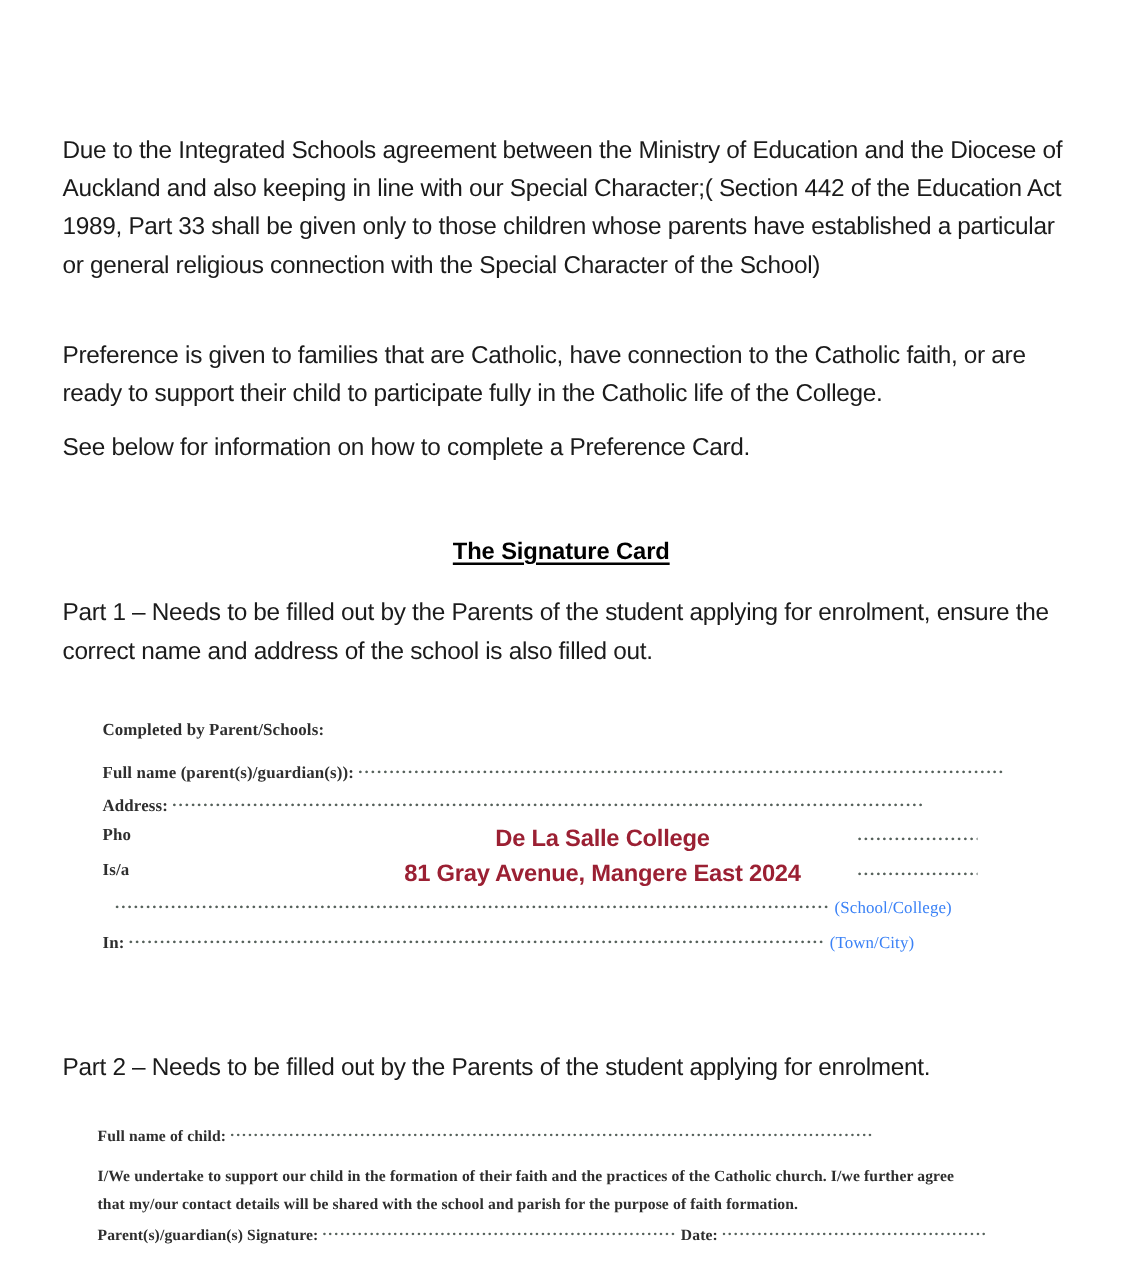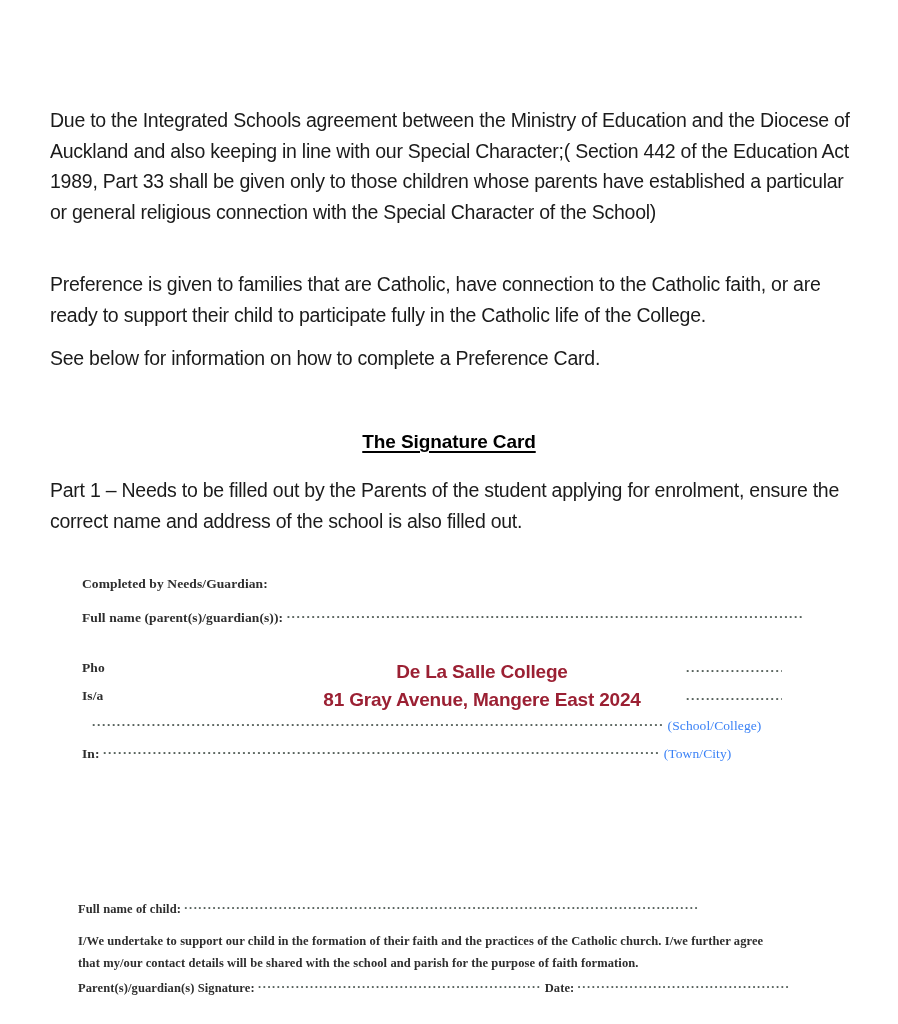--- a/index.html
+++ b/index.html
@@ -193,28 +193,32 @@
 
   <div class="section-title"><span class="u">The Signature Card</span></div>
 
   <div class="body-block" id="part-1">
     <p>Part 1 – Needs to be filled out by the Parents of the student applying for enrolment, ensure the correct name and address of the school is also filled out.</p>
   </div>
 
   <div class="form-card" id="form-card-1">
 
     <div class="form-row" id="fc1-heading">
-      <span class="fr-label">Completed by Needs/Guardian:</span>
+      <span class="fr-label">Completed by Parent/Schools:</span>
     </div>
 
     <div class="form-row" id="fc1-fullname">
       <span class="fr-label">Full name (parent(s)/guardian(s)):</span>
       <span class="dots">........................................................................................................</span>
     </div>
 
+    <div class="form-row" id="fc1-address">
+      <span class="fr-label">Address:</span>
+      <span class="dots">.........................................................................................................................</span>
+    </div>
 
     <div class="form-row" id="fc1-pho">
       <span class="fr-label">Pho</span>
     </div>
     <div class="stub" id="fc1-stub-1">....................</div>
 
     <div class="form-row" id="fc1-isa">
       <span class="fr-label">Is/a</span>
     </div>
     <div class="stub" id="fc1-stub-2">....................</div>
@@ -230,20 +234,23 @@
       <span class="tag">(Town/City)</span>
     </div>
 
     <div class="overlay-stamp" id="school-stamp" style="color: rgb(155, 32, 51);">
       <div class="line1">De La Salle College</div>
       <div class="line2">81 Gray Avenue, Mangere East 2024</div>
     </div>
 
   </div>
 
+  <div class="body-block" id="part-2">
+    <p>Part 2 – Needs to be filled out by the Parents of the student applying for enrolment.</p>
+  </div>
 
   <div class="form-card" id="form-card-2">
 
     <div class="form-row" id="fc2-childname">
       <span class="fr-label">Full name of child:</span>
       <span class="dots">.............................................................................................................</span>
     </div>
 
     <div class="form-row" id="fc2-undertake">I/We undertake to support our child in the formation of their faith and the practices of the Catholic church.  I/we further agree that my/our contact details will be shared with the school and parish for the purpose of faith formation.</div>
 

